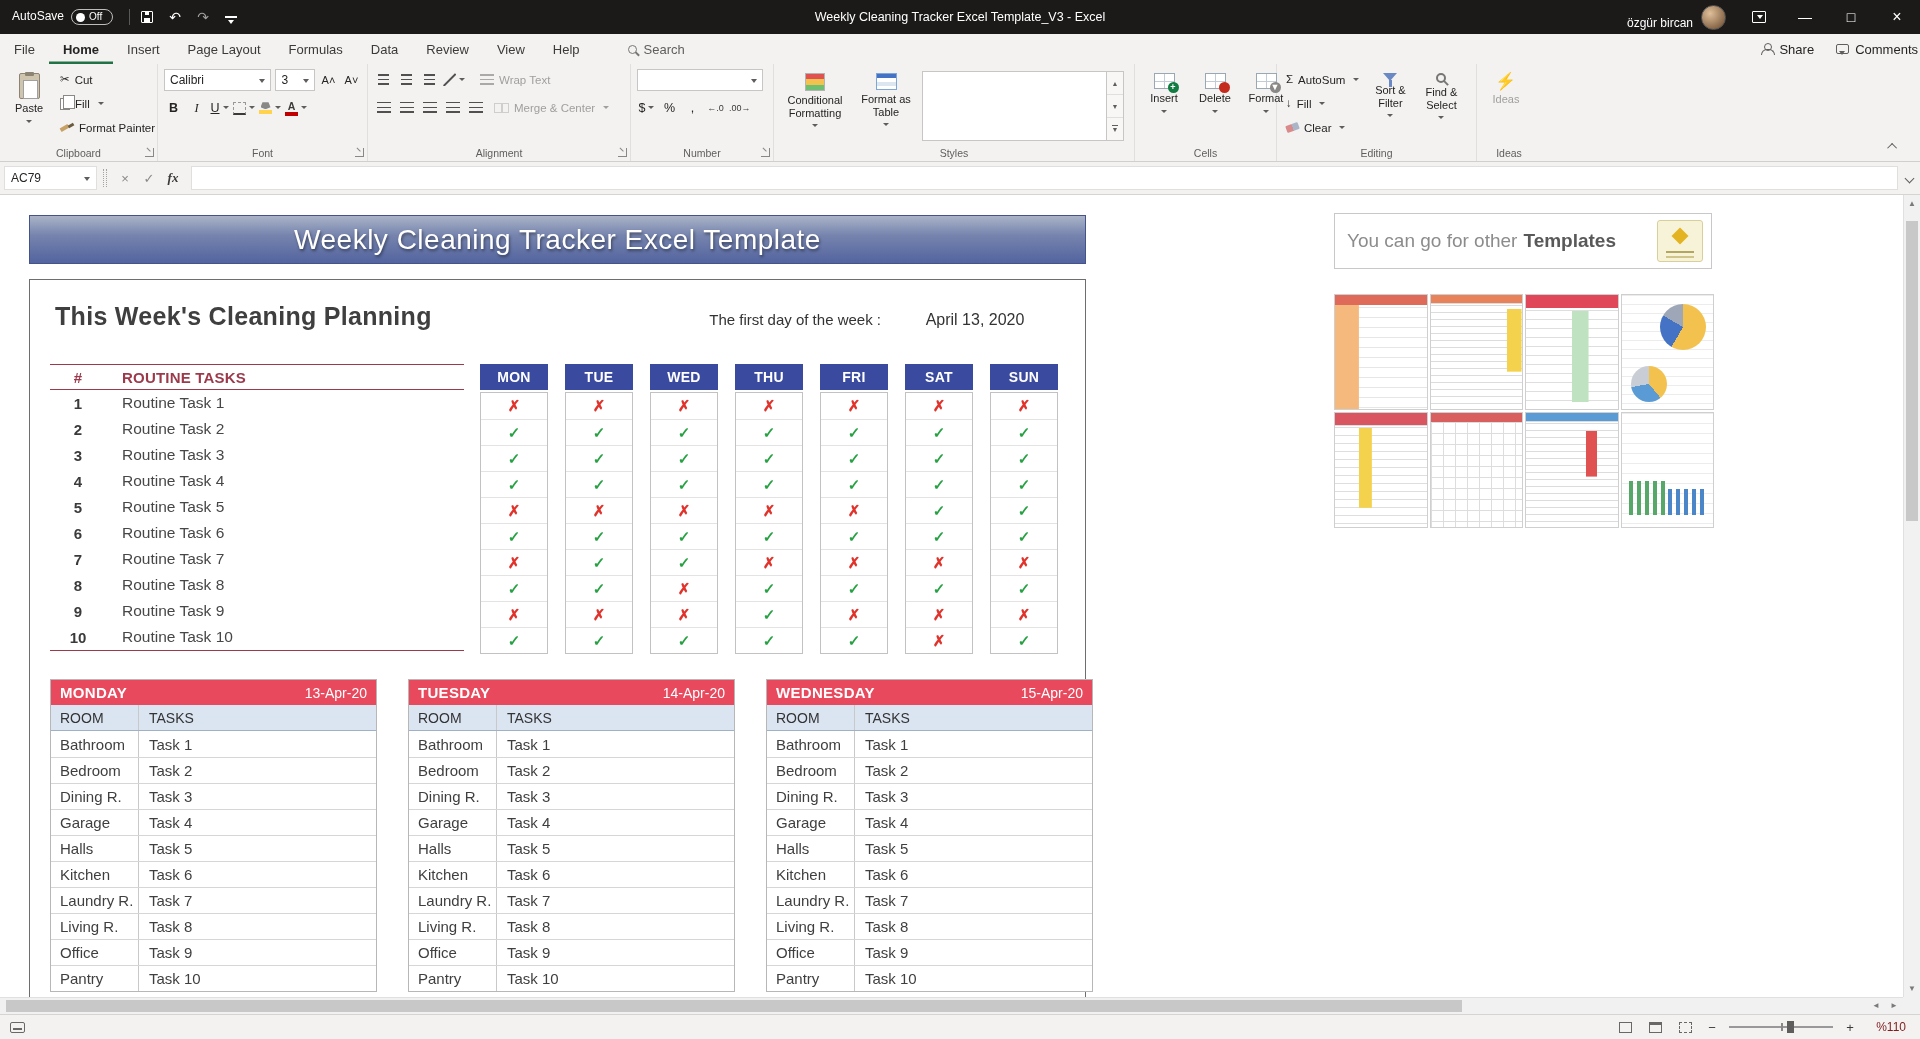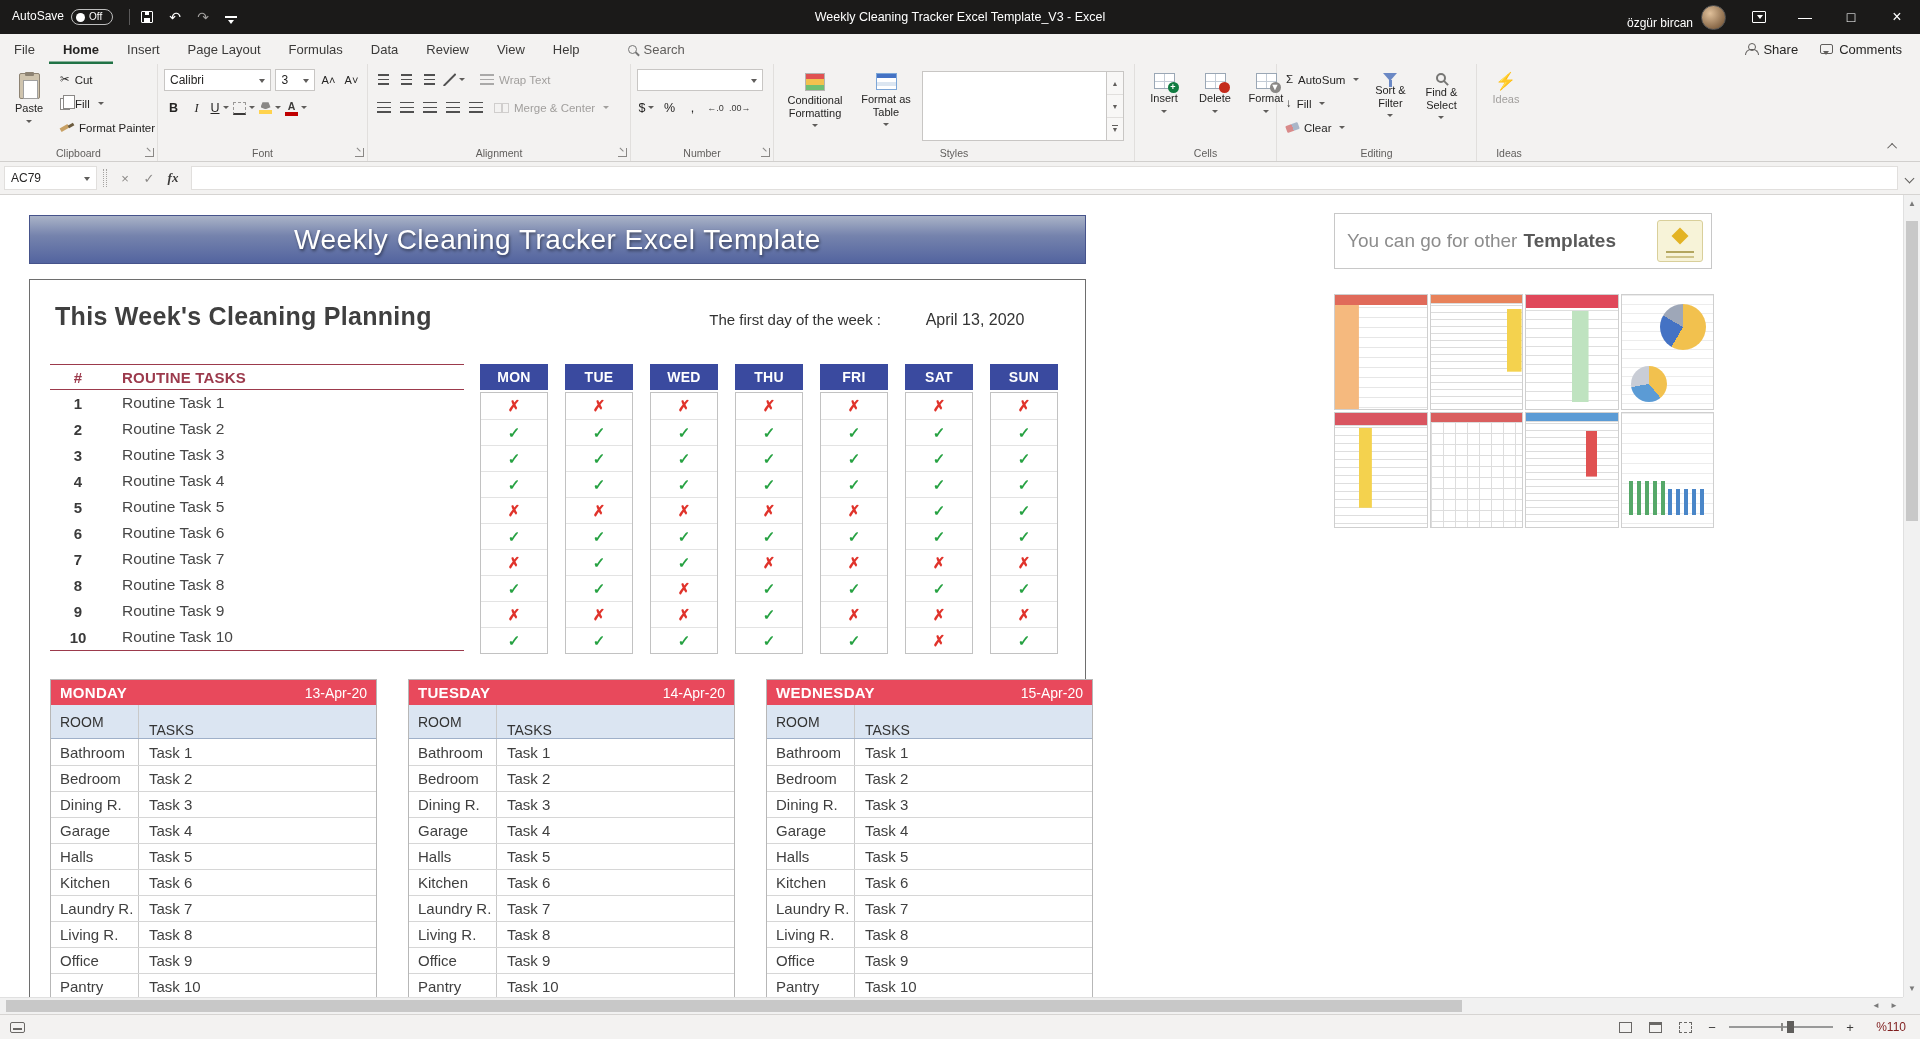--- a/index.html
+++ b/index.html
@@ -31,21 +31,21 @@
   .win-btn{width:46px;height:34px;display:flex;align-items:center;justify-content:center;font-size:14px;color:#fff}
   .win-btn.close-btn{font-size:16px}
 
   
   #tabrow{position:absolute;top:34px;left:0;right:0;height:30px;background:var(--ribbon-bg);display:flex;align-items:center;z-index:40}
   .tab{padding:0 14px;font-size:13px;color:#3b3a39;height:100%;display:flex;align-items:center;white-space:nowrap}
   .tab.active{font-weight:700;color:#252423;box-shadow:inset 0 -2.5px 0 var(--accent-green)}
   .searchbox{display:flex;align-items:center;gap:7px;color:#605e5c;font-size:13px;margin-left:34px}
   .ic-search{width:9px;height:9px;border:1.5px solid #767676;border-radius:50%;position:relative;display:inline-block}
   .ic-search::after{content:"";position:absolute;width:5px;height:1.5px;background:#767676;transform:rotate(45deg);right:-4px;bottom:-2px}
-  .tabrow-right{margin-left:auto;display:flex;align-items:center;gap:22px;padding-right:18px;font-size:13px;color:#252423}
+  .tabrow-right{margin-left:auto;display:flex;align-items:center;gap:22px;padding-right:2px;font-size:13px;color:#252423}
   .trbtn{display:flex;align-items:center;gap:6px}
   .ic-person{width:12px;height:12px;position:relative;display:inline-block}
   .ic-person::before{content:"";position:absolute;top:0;left:3px;width:6px;height:6px;border:1.3px solid #605e5c;border-radius:50%}
   .ic-person::after{content:"";position:absolute;bottom:0;left:0;width:12px;height:5px;border:1.3px solid #605e5c;border-bottom:none;border-radius:6px 6px 0 0}
   .ic-comment{width:13px;height:10px;border:1.4px solid #605e5c;border-radius:2px;position:relative;display:inline-block}
   .ic-comment::after{content:"";position:absolute;left:2px;bottom:-5px;border:3px solid transparent;border-top:4px solid #605e5c}
 
   
   #ribbon{position:absolute;top:64px;left:0;right:0;height:98px;background:var(--ribbon-bg);display:flex;border-bottom:1px solid #d1cfcd;z-index:30}
   .grp{position:relative;height:100%;padding:5px 6px 16px;display:flex;gap:5px;border-right:1px solid #e1dfdd;align-items:flex-start}
@@ -160,21 +160,21 @@
   .day-body{margin-top:2px;border:1px solid #c2c2c2;background:#fff}
   .day-cell{height:26px;display:flex;align-items:center;justify-content:center;font-size:15px;font-weight:700}
   .day-cell + .day-cell{border-top:1px solid #e3e3e3}
   .mx{color:var(--mark-x)}
   .mv{color:var(--mark-check)}
   #day-tables{position:absolute;left:20px;top:399px;display:flex;gap:31px}
   .dtable{width:327px;border:1px solid #b7b7b7;background:#fff}
   .dt-head{height:25px;background:var(--dt-header);color:#fff;display:flex;align-items:center;padding:0 9px}
   .dt-name{font-size:15px;font-weight:700;letter-spacing:.3px}
   .dt-date{margin-left:auto;font-size:14px}
-  .dt-sub{height:34px;background:var(--dt-sub);display:flex;align-items:flex-end;border-bottom:1px solid #9fb0c9;font-size:14px;color:#333}
+  .dt-sub{height:26px;background:var(--dt-sub);display:flex;align-items:center;border-bottom:1px solid #9fb0c9;font-size:14px;color:#333}
   .dt-row{height:26px;display:flex;align-items:center;font-size:15px;color:#3f3f3f}
   .dt-row + .dt-row{border-top:1px solid #d6d6d6}
   .dt-room{width:88px;padding-left:9px;border-right:1px solid #c9c9c9;align-self:stretch;display:flex;align-items:center}
   .dt-tasks{padding-left:10px;flex:1}
 
   
   #vscroll{position:absolute;right:0;top:195px;width:17px;height:802px;background:#f1f1f1;border-left:1px solid #e0e0e0;z-index:10}
   .v-btn{height:17px;display:flex;align-items:center;justify-content:center;font-size:8px;color:#7a7a7a}
   .v-btn.bottom{position:absolute;bottom:0;left:0;right:0}
   .v-thumb{position:absolute;left:2px;right:2px;top:26px;height:300px;background:#c8c8c8}

